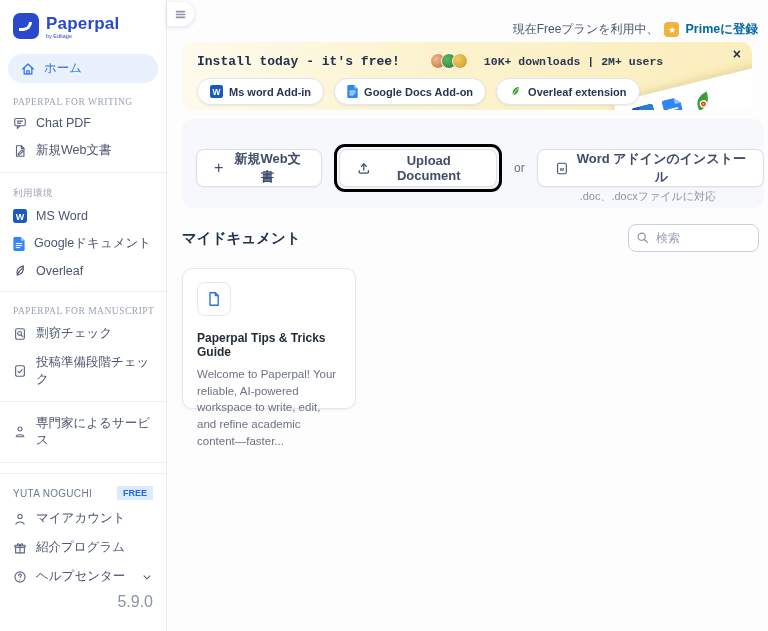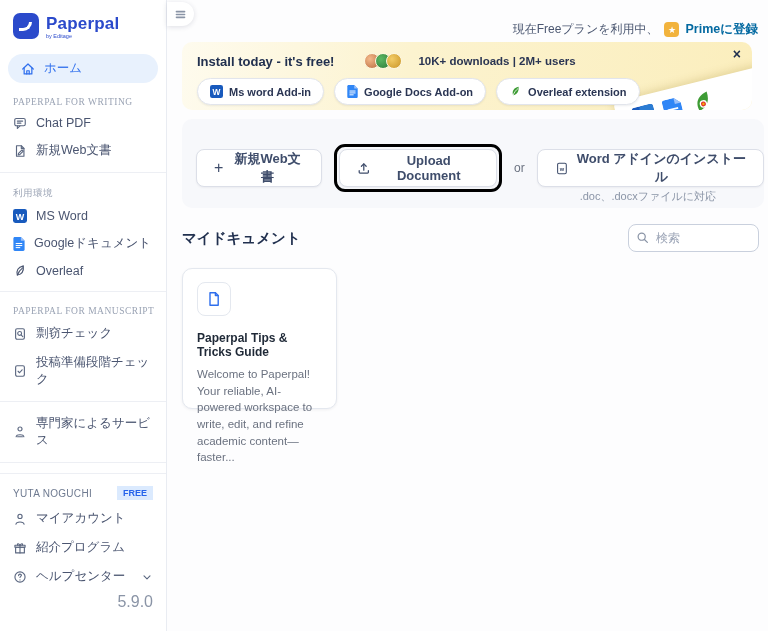--- a/index.html
+++ b/index.html
@@ -12,39 +12,39 @@
   .logo { display:flex; align-items:center; gap:7px; padding:13px 0 0 13px; cursor:pointer; }
   .logo-mark { width:26px; height:26px; background:#2b4acb; border-radius:7px; position:relative; }
   .logo-smile { position:absolute; left:6px; top:9px; width:13px; height:9px; border-bottom:3px solid #fff; border-right:3px solid #fff; border-radius:0 0 9px 0; }
   .logo-name { font-size:17px; font-weight:bold; color:#2b4acb; letter-spacing:.2px; }
   .logo-by { font-size:5.5px; color:#2b4acb; margin-top:-1px; }
   .home-pill { margin:15px 8px 0 8px; height:29px; background:#e8f1fd; border-radius:15px; display:flex; align-items:center; gap:9px; padding:0 13px; color:#2f6fed; font-size:12.5px; cursor:pointer; }
   .section-title { font-size:9.5px; color:#9aa3b4; letter-spacing:.5px; margin:14px 0 3px 13px;font-family:Liberation Serif, serif; }
   .side-item { display:flex; align-items:center; gap:9px; padding:6px 13px; font-size:12.5px; color:#4a5570; cursor:pointer; }
   .side-item svg, .home-pill svg { flex:0 0 auto; }
   .sdiv { height:1px; background:#edeff4; margin:7px 0; }
-  .side-footer { position:absolute; bottom:0; left:0; width:100%; border-top:1px solid #edeff4; background:#fff; padding-bottom:16px; }
+  .side-footer { position:absolute; bottom:10px; left:0; width:100%; border-top:1px solid #edeff4; background:#fff; padding-bottom:6px; }
   .user-row { display:flex; align-items:center; justify-content:space-between; padding:12px 13px 4px 13px; }
   .user-name { font-size:10px; color:#6e7a90; letter-spacing:.3px; }
   .free-badge { background:#dbeafe; color:#2563eb; font-size:9px; font-weight:bold; padding:2px 6px; border-radius:0; }
   .help-row { justify-content:flex-start; }
   .help-chevron { margin-left:auto; }
   .version { text-align:right; padding:2px 13px 4px; font-size:16px; color:#8a94a6; }
 
   
   .content { position:absolute; left:167px; top:0; width:601px; height:631px; background:#fdfdfe; }
   .hamburger { position:absolute; left:0px; top:2px; width:27px; height:24px; background:#fff; border-radius:0 12px 12px 0; box-shadow:0 1px 5px rgba(40,50,80,.15); display:flex; align-items:center; justify-content:center; cursor:pointer; z-index:6; }
   .topbar-right { position:absolute; right:10px; top:21px; display:flex; align-items:center; gap:6px; font-size:12px; color:#4a5670; }
   .star-badge { width:15px; height:15px; background:#f2b33d; border-radius:4px; color:#fff; font-size:9px; display:flex; align-items:center; justify-content:center; }
   .prime { font-weight:bold; color:#0369a1; font-size:12.5px; cursor:pointer; }
 
   
   .banner { position:absolute; left:15px; top:42px; width:570px; height:68px; border-radius:10px; overflow:hidden;
             background:linear-gradient(100deg,#fefbee 0%, #fcf3cf 40%, #fbeebd 100%); }
-  .banner-row1 { display:flex; align-items:center; gap:16px; padding:11px 0 0 15px; }
+  .banner-row1 { display:flex; align-items:center; gap:16px; padding:11px 0 0 15px;font-family:Liberation Mono, monospace; }
   .banner-title { font-weight:bold; font-size:13px; color:#21304f; }
   .avatars { display:flex; margin-left:14px; }
   .avatar { width:16px; height:16px; border-radius:50%; border:1.5px solid #fdf6dd; }
   .avatar + .avatar { margin-left:-5px; }
   .av1 { background:radial-gradient(circle at 35% 35%, #f4b98a, #b86a3e); }
   .av2 { background:radial-gradient(circle at 35% 35%, #5cb863, #2c7a3a); }
   .av3 { background:radial-gradient(circle at 35% 35%, #f3cc66, #c99425); }
   .banner-stats { font-size:11.5px; font-weight:bold; color:#2a3553; }
   .banner-close { position:absolute; right:11px; top:4px; font-size:14px; font-weight:bold; color:#21304f; cursor:pointer; }
   .banner-pills { display:flex; gap:10px; padding:9px 0 0 15px; position:relative; z-index:2; }
@@ -61,21 +61,21 @@
   .file-note { position:absolute; right:48px; top:70px; font-size:11px; color:#8b95a7; }
 
   
   .docs-row { position:absolute; left:15px; top:224px; width:577px; display:flex; justify-content:space-between; align-items:center;gap:40px; }
   .docs-heading { font-size:14.5px; font-weight:bold; color:#21304f; }
   .search-box { position:relative; width:131px; height:28px; }
   .search-box input { width:100%; height:100%; border:1px solid #c9d0dd; border-radius:8px; padding:0 8px 0 27px; font-family:"Liberation Sans",sans-serif; font-size:12px; color:#47536e; background:#fff; outline:none; }
   .search-box input::placeholder { color:#9aa3b5; }
   .search-icon { position:absolute; left:8px; top:7px; }
 
-  .doc-card { position:absolute; left:15px; top:268px; width:155px; height:141px; background:#fff; border:1px solid #e4e8ef; border-radius:10px; box-shadow:0 1px 3px rgba(16,24,40,.06); padding:13px 14px; cursor:pointer; }
+  .doc-card { position:absolute; left:15px; top:268px; width:174px; height:141px; background:#fff; border:1px solid #e4e8ef; border-radius:10px; box-shadow:0 1px 3px rgba(16,24,40,.06); padding:13px 14px; cursor:pointer; }
   .card-icon { width:34px; height:34px; border:1px solid #e4e8ef; border-radius:8px; display:flex; align-items:center; justify-content:center; }
   .card-title { margin-top:15px; font-size:12px; font-weight:bold; color:#1f2937; }
   .card-desc { margin-top:7px; font-size:11.5px; color:#6b7280; line-height:1.45; }
 </style>
 </head>
 <body>
 
 <div class="sidebar">
   <div class="logo">
     <div class="logo-mark">

